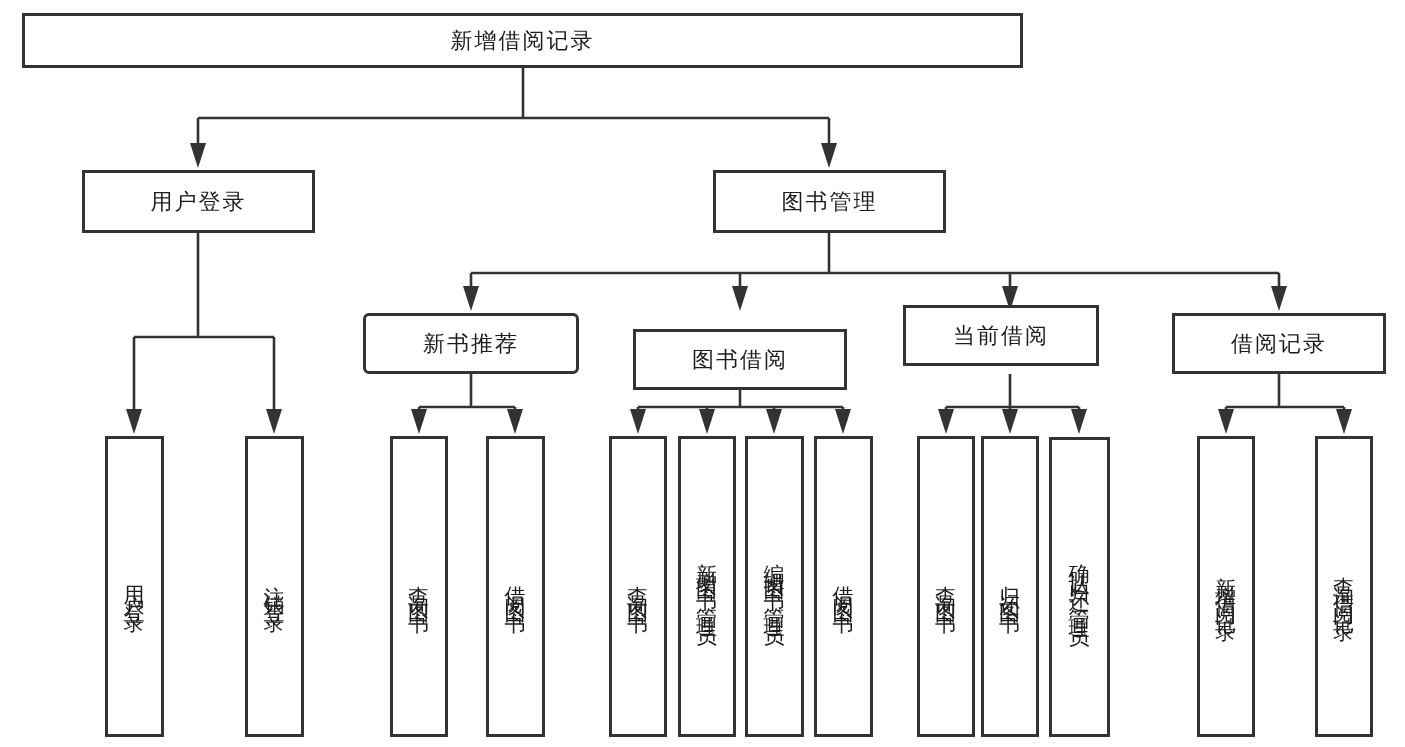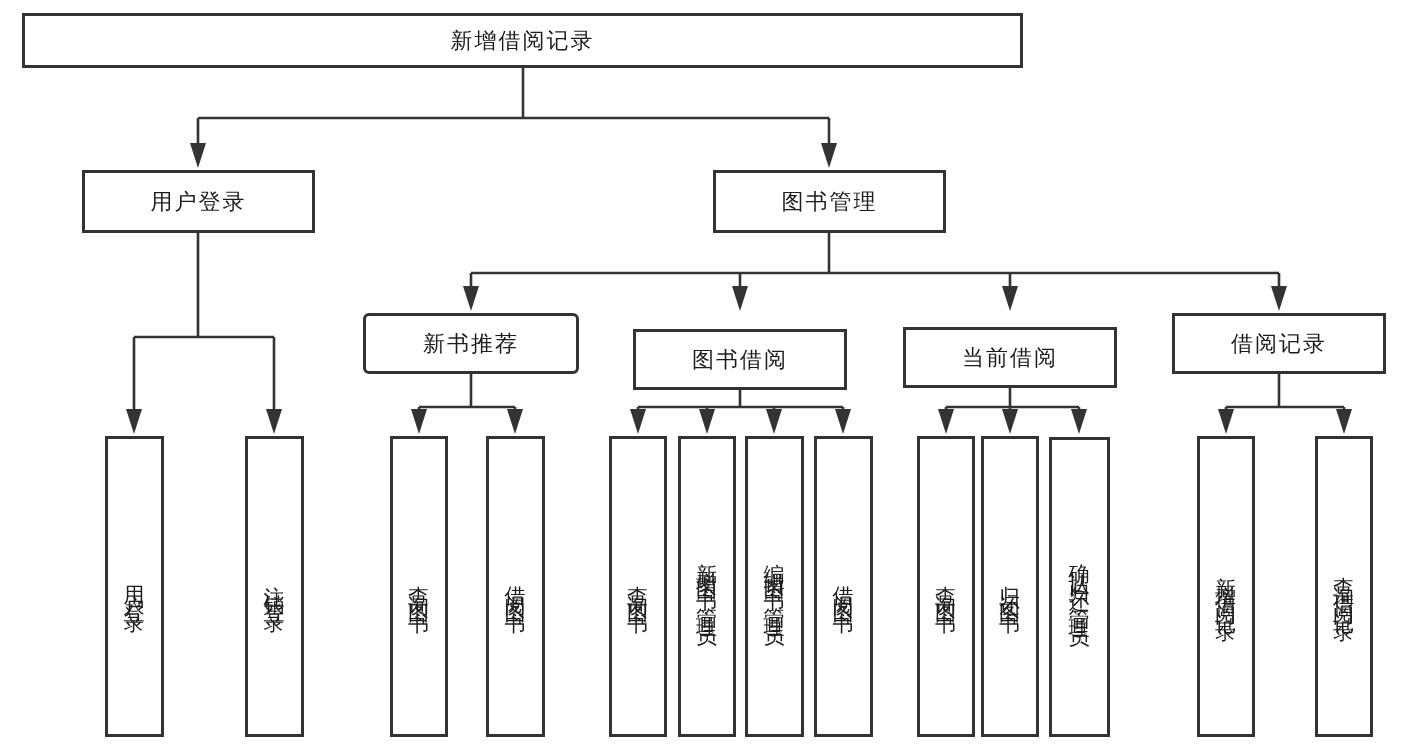--- a/index.html
+++ b/index.html
@@ -98,21 +98,21 @@
     </g>
   </svg>
 
   <div class="node" style="left:22px; top:13px; width:1001px; height:55px;">新增借阅记录</div>
 
   <div class="node" style="left:82px; top:170px; width:233px; height:63px;">用户登录</div>
   <div class="node" style="left:713px; top:170px; width:233px; height:63px;font-family:Liberation Mono, monospace;">图书管理</div>
 
   <div class="node" style="left:363px; top:313px; width:216px; height:61px;border-radius:6px;">新书推荐</div>
   <div class="node" style="left:633px; top:313px; width:214px; height:61px;margin-top:16px;">图书借阅</div>
-  <div class="node" style="left:903px; top:327px; width:214px; height:61px;">当前借阅</div>
+  <div class="node" style="left:903px; top:305px; width:196px; height:61px;">当前借阅</div>
   <div class="node" style="left:1172px; top:313px; width:214px; height:61px;">借阅记录</div>
 
   <div class="node vnode" style="left:105px; top:436px; width:59px; height:301px;">用户登录</div>
   <div class="node vnode" style="left:245px; top:436px; width:59px; height:301px;">注销登录</div>
 
   <div class="node vnode" style="left:390px; top:436px; width:58px; height:301px;">查询图书</div>
   <div class="node vnode" style="left:486px; top:436px; width:59px; height:301px;">借阅图书</div>
 
   <div class="node vnode" style="left:609px; top:436px; width:58px; height:301px;">查询图书</div>
   <div class="node vnode" style="left:678px; top:436px; width:58px; height:301px;">新增图书（管理员）</div>

